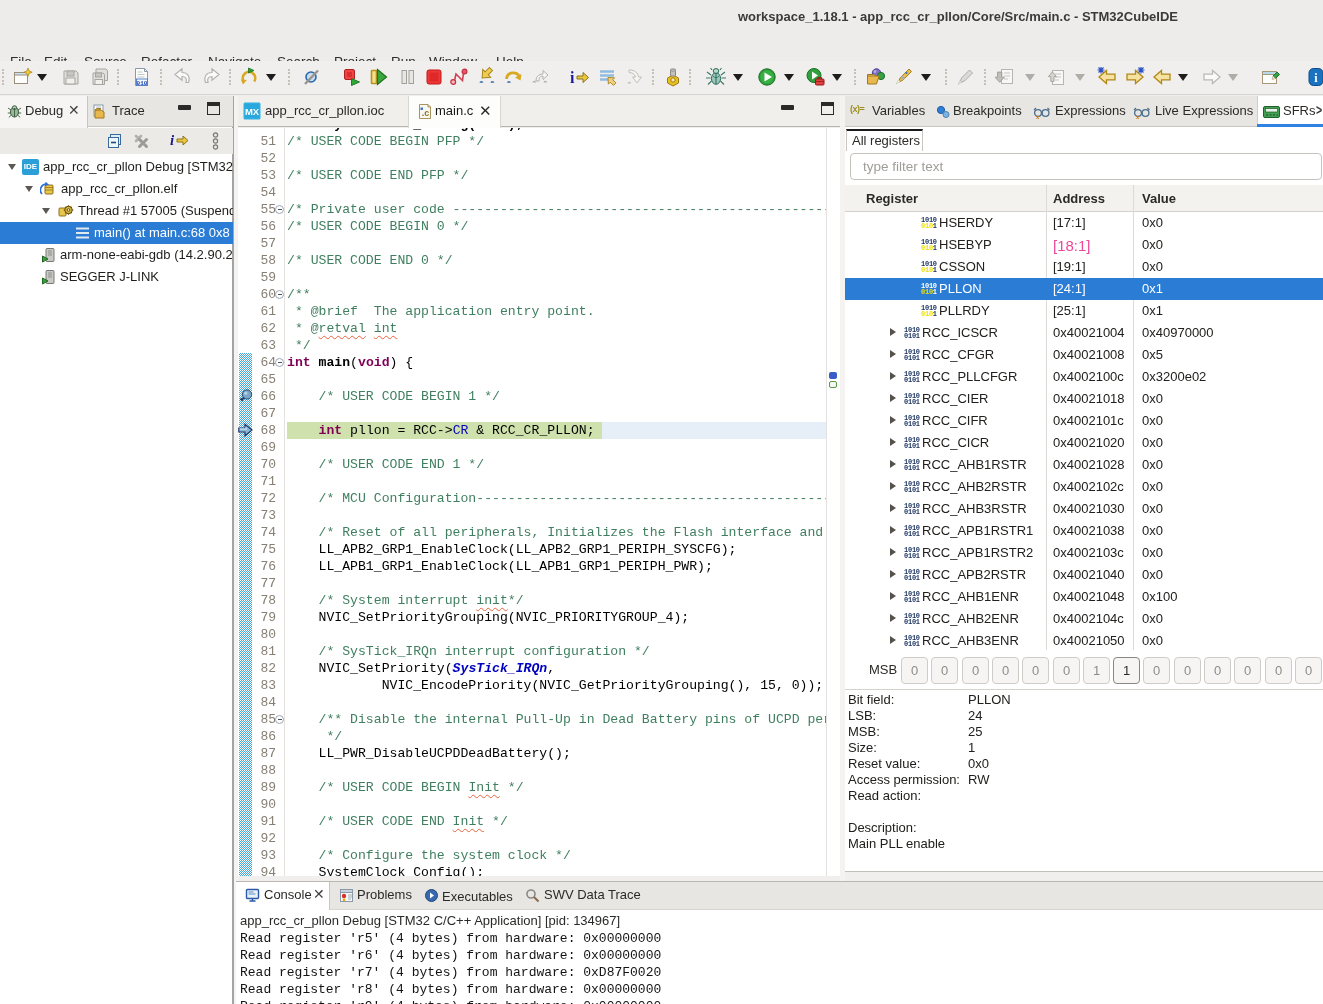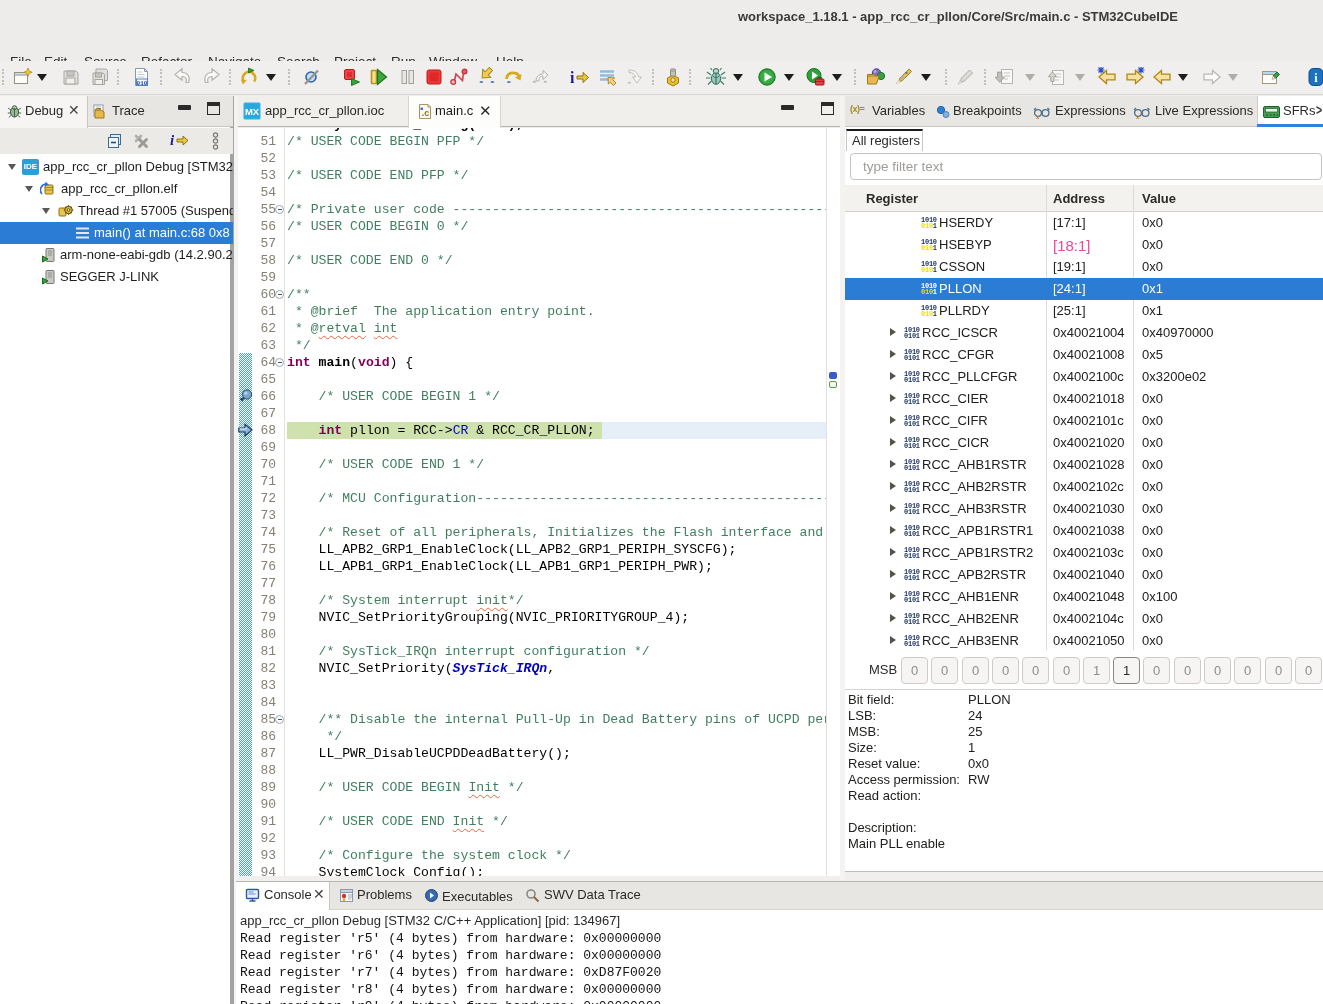--- a/index.html
+++ b/index.html
@@ -235,21 +235,21 @@
       <path d="M1.5 4.5 h14 v3 h-14 z" fill="#b8d8f0" stroke="#a89878"></path>
       <path d="M12 9 l4 -4 2.5 2.5 -4 4 z" fill="#3aa048" stroke="#1a7028"></path>
       <path d="M12 9 l2.5 2.5 -3.5 1 z" fill="#f8e8c0" stroke="#a89878" stroke-width="0.6"></path>
     </svg>
 <svg style="position:absolute;left:1306px;top:67px" width="20" height="20" viewBox="0 0 20 20">
       <rect x="3" y="1.5" width="14" height="17" rx="4.5" fill="#1a72c0" stroke="#0a4a88"></rect>
       <text x="10" y="14.5" font-size="12" font-weight="bold" fill="#ffffff" text-anchor="middle" font-family="Liberation Serif,serif">i</text>
     </svg>
   </div>
 
-<div class="abs" id="debug-wrap" style="left:0;top:96px;width:234px;height:908px;background:#ffffff;border-right:4px solid #a3a3a3">
+<div class="abs" id="debug-wrap" style="left:0;top:96px;width:234px;height:908px;background:#ffffff;border-right:2px solid #a3a3a3">
 <div style="position:absolute;left:0;top:0;width:233px;height:31px;background:#e8e6e3;border-bottom:1px solid #c9c6c2"></div>
 <div style="position:absolute;left:0;top:0;width:88px;height:32px;background:#f6f5f3;border-right:1px solid #c9c6c2"></div>
 <svg style="position:absolute;left:7px;top:8px" width="15" height="15" viewBox="0 0 15 15">
       <ellipse cx="7.5" cy="8" rx="4" ry="5" fill="#9ab89a" stroke="#3c5c3c"></ellipse>
       <ellipse cx="7.5" cy="3.6" rx="2.2" ry="1.8" fill="#b8ccb8" stroke="#3c5c3c"></ellipse>
       <g stroke="#3c5c3c" stroke-width="0.9">
         <path d="M7.5 4 v9 M4 6 l-3-2 M4 9 h-3.2 M4.4 11 l-2.6 2.4 M11 6 l3-2 M11 9 h3.2 M10.6 11 l2.6 2.4"></path>
       </g>
     </svg>
 <div style="position:absolute;left:25px;top:7px;font-size:13px;color:#2b2a28">Debug</div>
@@ -419,20 +419,21 @@
 <div class="lnum" style="top:463.5px">78</div>
 <div class="codeline" style="top:463.5px">    <span class="cmt">/* System interrupt <span class="sqg">init</span>*/</span></div>
 <div class="lnum" style="top:480.5px">79</div>
 <div class="codeline" style="top:480.5px">    NVIC_SetPriorityGrouping(NVIC_PRIORITYGROUP_4);</div>
 <div class="lnum" style="top:497.5px">80</div>
 <div class="lnum" style="top:514.5px">81</div>
 <div class="codeline" style="top:514.5px">    <span class="cmt">/* SysTick_IRQn interrupt configuration */</span></div>
 <div class="lnum" style="top:531.5px">82</div>
 <div class="codeline" style="top:531.5px">    NVIC_SetPriority(<span class="enm">SysTick_IRQn</span>,</div>
 <div class="lnum" style="top:548.5px">83</div>
+<div class="codeline" style="top:548.5px">            NVIC_EncodePriority(NVIC_GetPriorityGrouping(), 15, 0));</div>
 <div class="lnum" style="top:565.5px">84</div>
 <div class="lnum" style="top:582.5px">85</div>
 <div class="fold" style="top:586.5px"></div>
 <div class="codeline" style="top:582.5px">    <span class="cmt">/** Disable the internal Pull-Up in Dead Battery pins of UCPD peripheral */</span></div>
 <div class="lnum" style="top:599.5px">86</div>
 <div class="codeline" style="top:599.5px">     <span class="cmt">*/</span></div>
 <div class="lnum" style="top:616.5px">87</div>
 <div class="codeline" style="top:616.5px">    LL_PWR_DisableUCPDDeadBattery();</div>
 <div class="lnum" style="top:633.5px">88</div>
 <div class="lnum" style="top:650.5px">89</div>

